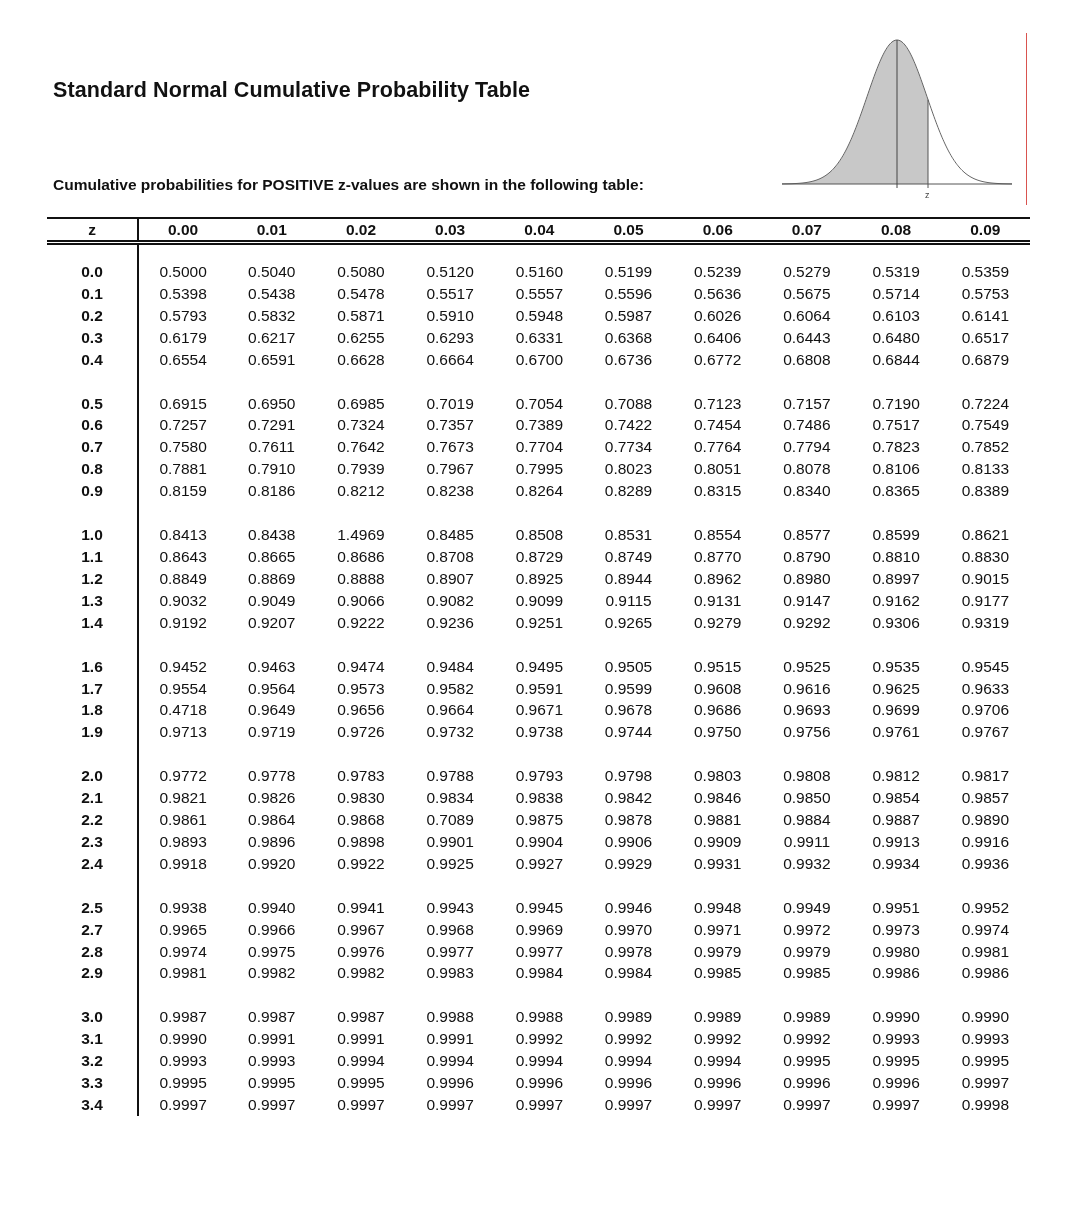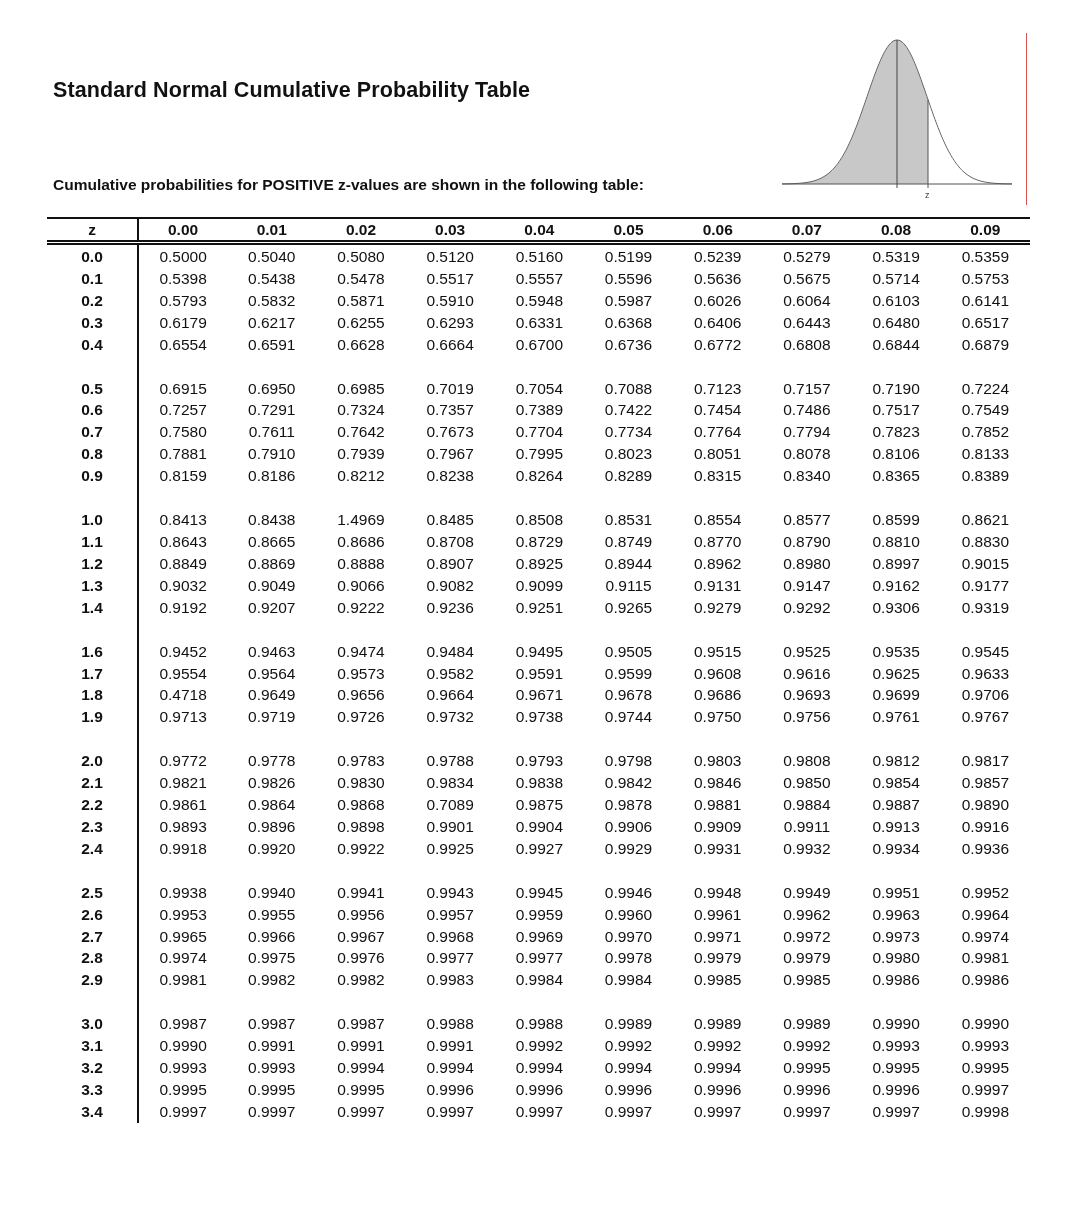--- a/index.html
+++ b/index.html
@@ -33,21 +33,21 @@
     border-bottom: 5px double #111;
   }
   .ztable th.zcol, .ztable td.zcol {
     width: 90px; border-right: 2px solid #111;
   }
   .ztable td {
     font-size: 15.5px; text-align: center; padding: 0; height: 21.9px; line-height: 21.9px;
   }
   .ztable td.zcol { font-weight: bold; }
   .ztable tr.gap td { height: 22px; }
-  .ztable tbody tr:first-child td { padding-top: 1px; }
+  .ztable tbody tr:first-child td { padding-top: 16px; }
 </style>
 </head>
 <body>
 
 <div class="title">Standard Normal Cumulative Probability Table</div>
 <div class="subtitle">Cumulative probabilities for POSITIVE z-values are shown in the following table:</div>
 
 <svg class="curve" viewBox="0 0 240 175" xmlns="http://www.w3.org/2000/svg">
   <path id="shaded" fill="#c8c8c8" stroke="none" d="M2 154 L2 153.91 L3 153.89 L4 153.88 L5 153.86 L6 153.85 L7 153.83 L8 153.80 L9 153.78 L10 153.75 L11 153.72 L12 153.69 L13 153.65 L14 153.60 L15 153.56 L16 153.50 L17 153.44 L18 153.38 L19 153.31 L20 153.23 L21 153.14 L22 153.04 L23 152.94 L24 152.82 L25 152.69 L26 152.55 L27 152.40 L28 152.23 L29 152.05 L30 151.85 L31 151.63 L32 151.40 L33 151.14 L34 150.87 L35 150.56 L36 150.24 L37 149.89 L38 149.51 L39 149.10 L40 148.66 L41 148.18 L42 147.67 L43 147.13 L44 146.54 L45 145.92 L46 145.25 L47 144.54 L48 143.78 L49 142.97 L50 142.11 L51 141.20 L52 140.23 L53 139.21 L54 138.12 L55 136.98 L56 135.78 L57 134.51 L58 133.18 L59 131.78 L60 130.32 L61 128.78 L62 127.18 L63 125.50 L64 123.76 L65 121.94 L66 120.05 L67 118.09 L68 116.06 L69 113.96 L70 111.79 L71 109.55 L72 107.25 L73 104.88 L74 102.45 L75 99.96 L76 97.40 L77 94.80 L78 92.14 L79 89.44 L80 86.69 L81 83.91 L82 81.09 L83 78.24 L84 75.37 L85 72.47 L86 69.57 L87 66.66 L88 63.75 L89 60.85 L90 57.96 L91 55.09 L92 52.24 L93 49.43 L94 46.67 L95 43.95 L96 41.29 L97 38.69 L98 36.17 L99 33.72 L100 31.36 L101 29.09 L102 26.92 L103 24.86 L104 22.90 L105 21.07 L106 19.36 L107 17.78 L108 16.34 L109 15.03 L110 13.87 L111 12.85 L112 11.99 L113 11.27 L114 10.72 L115 10.32 L116 10.08 L117 10.00 L118 10.08 L119 10.32 L120 10.72 L121 11.27 L122 11.99 L123 12.85 L124 13.87 L125 15.03 L126 16.34 L127 17.78 L128 19.36 L129 21.07 L130 22.90 L131 24.86 L132 26.92 L133 29.09 L134 31.36 L135 33.72 L136 36.17 L137 38.69 L138 41.29 L139 43.95 L140 46.67 L141 49.43 L142 52.24 L143 55.09 L144 57.96 L145 60.85 L146 63.75 L147 66.66 L148 69.57 L148 154 Z"></path>
   <path id="bell" fill="none" stroke="#666" stroke-width="1" d="M2 153.91 L3 153.89 L4 153.88 L5 153.86 L6 153.85 L7 153.83 L8 153.80 L9 153.78 L10 153.75 L11 153.72 L12 153.69 L13 153.65 L14 153.60 L15 153.56 L16 153.50 L17 153.44 L18 153.38 L19 153.31 L20 153.23 L21 153.14 L22 153.04 L23 152.94 L24 152.82 L25 152.69 L26 152.55 L27 152.40 L28 152.23 L29 152.05 L30 151.85 L31 151.63 L32 151.40 L33 151.14 L34 150.87 L35 150.56 L36 150.24 L37 149.89 L38 149.51 L39 149.10 L40 148.66 L41 148.18 L42 147.67 L43 147.13 L44 146.54 L45 145.92 L46 145.25 L47 144.54 L48 143.78 L49 142.97 L50 142.11 L51 141.20 L52 140.23 L53 139.21 L54 138.12 L55 136.98 L56 135.78 L57 134.51 L58 133.18 L59 131.78 L60 130.32 L61 128.78 L62 127.18 L63 125.50 L64 123.76 L65 121.94 L66 120.05 L67 118.09 L68 116.06 L69 113.96 L70 111.79 L71 109.55 L72 107.25 L73 104.88 L74 102.45 L75 99.96 L76 97.40 L77 94.80 L78 92.14 L79 89.44 L80 86.69 L81 83.91 L82 81.09 L83 78.24 L84 75.37 L85 72.47 L86 69.57 L87 66.66 L88 63.75 L89 60.85 L90 57.96 L91 55.09 L92 52.24 L93 49.43 L94 46.67 L95 43.95 L96 41.29 L97 38.69 L98 36.17 L99 33.72 L100 31.36 L101 29.09 L102 26.92 L103 24.86 L104 22.90 L105 21.07 L106 19.36 L107 17.78 L108 16.34 L109 15.03 L110 13.87 L111 12.85 L112 11.99 L113 11.27 L114 10.72 L115 10.32 L116 10.08 L117 10.00 L118 10.08 L119 10.32 L120 10.72 L121 11.27 L122 11.99 L123 12.85 L124 13.87 L125 15.03 L126 16.34 L127 17.78 L128 19.36 L129 21.07 L130 22.90 L131 24.86 L132 26.92 L133 29.09 L134 31.36 L135 33.72 L136 36.17 L137 38.69 L138 41.29 L139 43.95 L140 46.67 L141 49.43 L142 52.24 L143 55.09 L144 57.96 L145 60.85 L146 63.75 L147 66.66 L148 69.57 L149 72.47 L150 75.37 L151 78.24 L152 81.09 L153 83.91 L154 86.69 L155 89.44 L156 92.14 L157 94.80 L158 97.40 L159 99.96 L160 102.45 L161 104.88 L162 107.25 L163 109.55 L164 111.79 L165 113.96 L166 116.06 L167 118.09 L168 120.05 L169 121.94 L170 123.76 L171 125.50 L172 127.18 L173 128.78 L174 130.32 L175 131.78 L176 133.18 L177 134.51 L178 135.78 L179 136.98 L180 138.12 L181 139.21 L182 140.23 L183 141.20 L184 142.11 L185 142.97 L186 143.78 L187 144.54 L188 145.25 L189 145.92 L190 146.54 L191 147.13 L192 147.67 L193 148.18 L194 148.66 L195 149.10 L196 149.51 L197 149.89 L198 150.24 L199 150.56 L200 150.87 L201 151.14 L202 151.40 L203 151.63 L204 151.85 L205 152.05 L206 152.23 L207 152.40 L208 152.55 L209 152.69 L210 152.82 L211 152.94 L212 153.04 L213 153.14 L214 153.23 L215 153.31 L216 153.38 L217 153.44 L218 153.50 L219 153.56 L220 153.60 L221 153.65 L222 153.69 L223 153.72 L224 153.75 L225 153.78 L226 153.80 L227 153.83 L228 153.85 L229 153.86 L230 153.88 L231 153.89 L232 153.91 "></path>
@@ -414,33 +414,20 @@
         <td>0.9941</td>
         <td>0.9943</td>
         <td>0.9945</td>
         <td>0.9946</td>
         <td>0.9948</td>
         <td>0.9949</td>
         <td>0.9951</td>
         <td>0.9952</td>
       </tr>
       <tr>
-        <td class="zcol">2.6</td>
-        <td>0.9953</td>
-        <td>0.9955</td>
-        <td>0.9956</td>
-        <td>0.9957</td>
-        <td>0.9959</td>
-        <td>0.9960</td>
-        <td>0.9961</td>
-        <td>0.9962</td>
-        <td>0.9963</td>
-        <td>0.9964</td>
-      </tr>
-      <tr>
         <td class="zcol">2.7</td>
         <td>0.9965</td>
         <td>0.9966</td>
         <td>0.9967</td>
         <td>0.9968</td>
         <td>0.9969</td>
         <td>0.9970</td>
         <td>0.9971</td>
         <td>0.9972</td>
         <td>0.9973</td>

